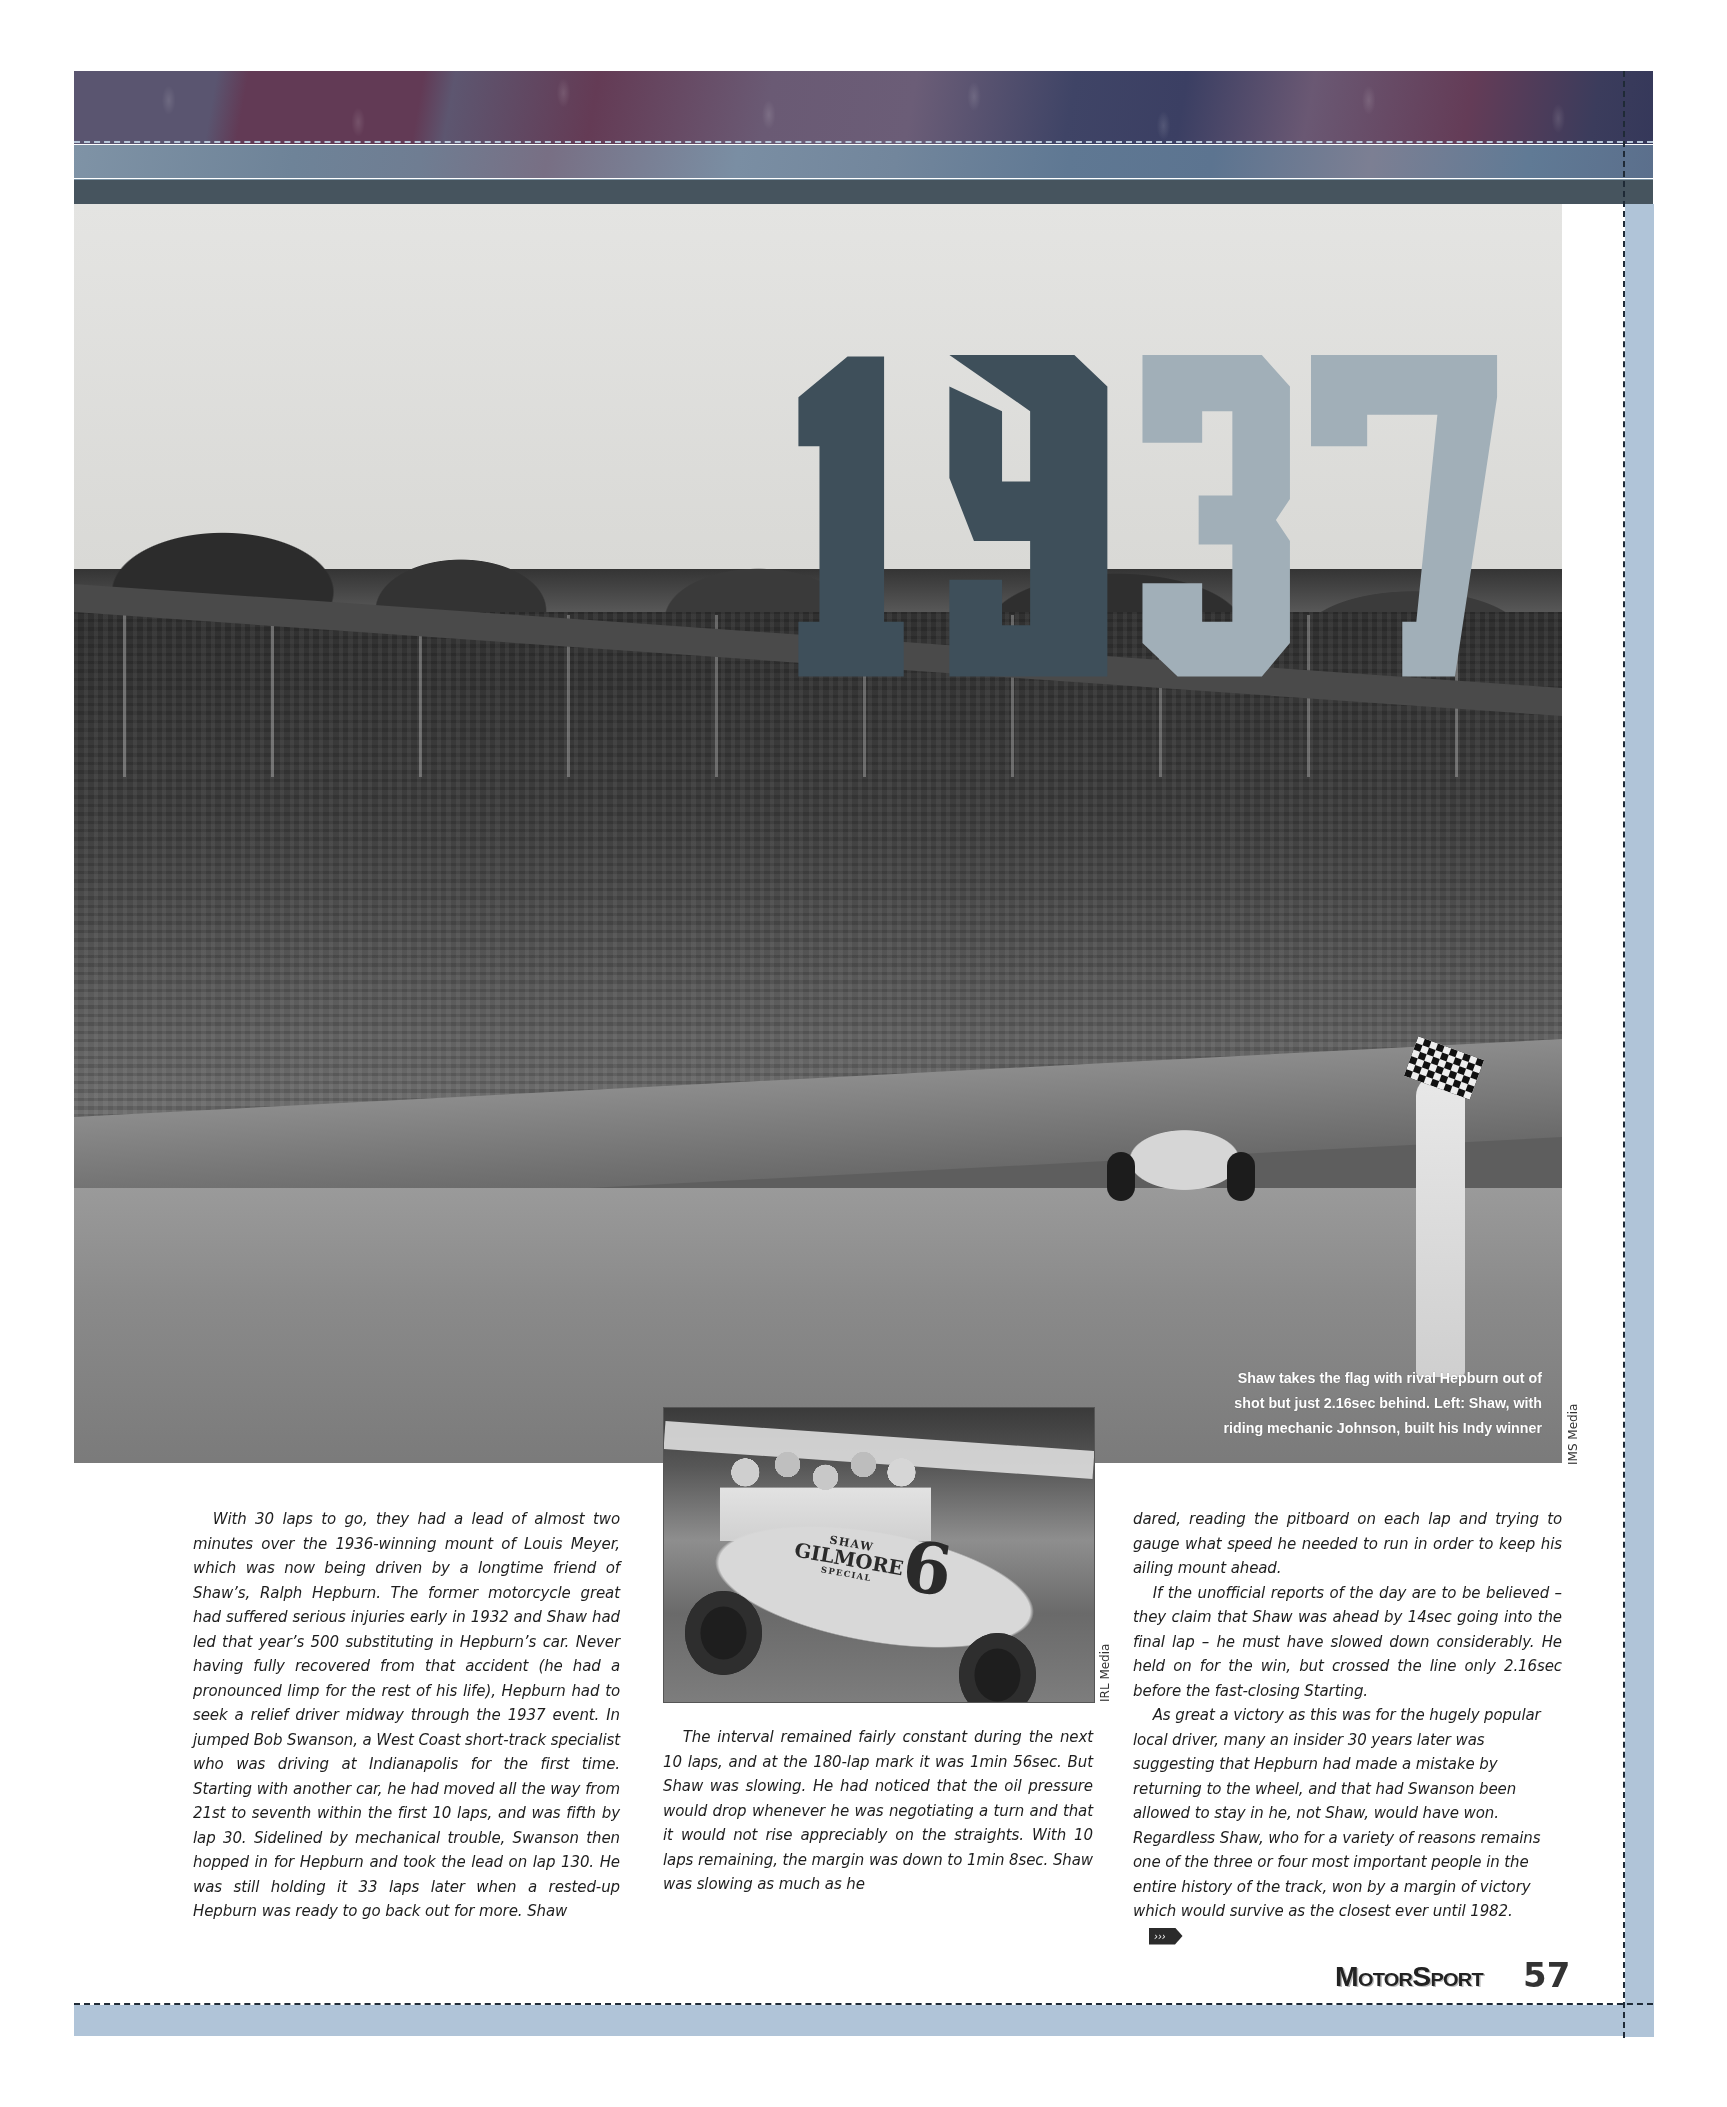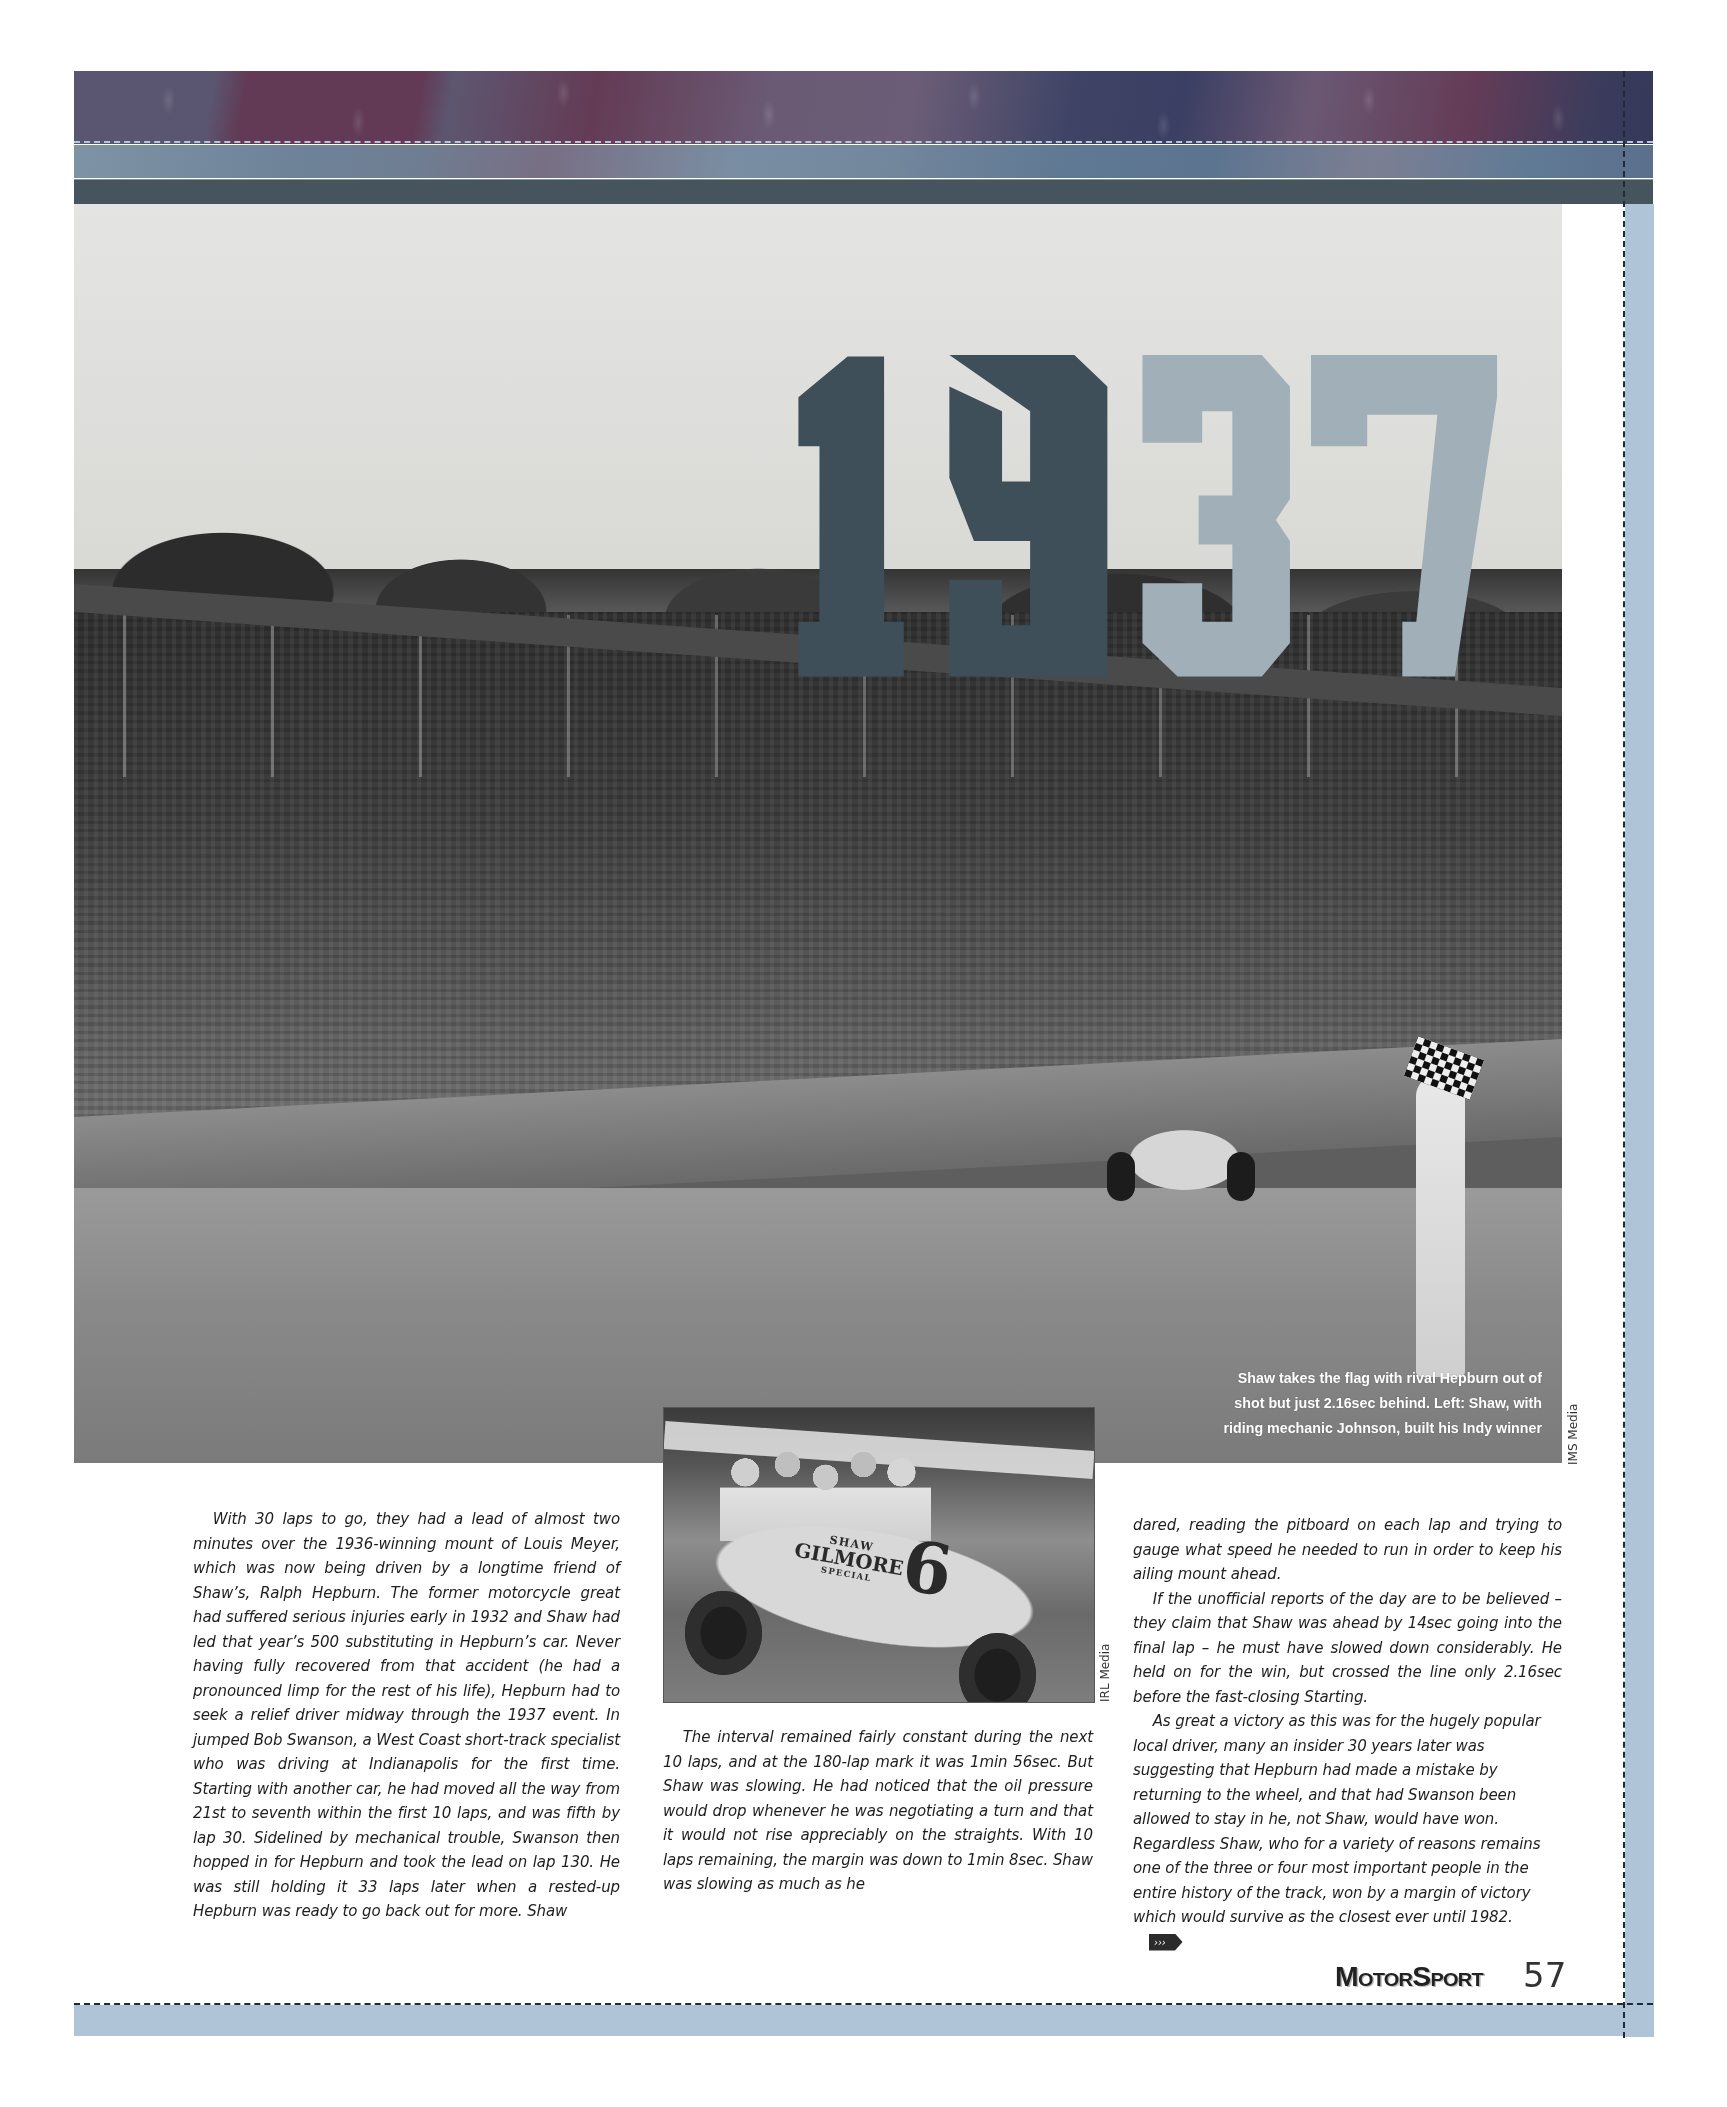--- a/index.html
+++ b/index.html
@@ -133,41 +133,41 @@
         radial-gradient(circle 15.5px at 86% 30%, #d6d6d6 90%, transparent 92%),
         linear-gradient(180deg, transparent 45%, #e2e2e2 46%, #d0d0d0 100%); }
 
     
     .col {
       position: absolute; font-family: "DejaVu Sans", sans-serif;
       font-size: 15px; line-height: 24.5px; color: #1e1e1e; text-align: justify;
       letter-spacing: -0.1px;
     }
     .col p { margin: 0; text-indent: 19.7px; font-style: italic; }
-    .col p.cont { text-indent: 0; margin-top: 6px; }
+    .col p.cont { text-indent: 0; }
     #col-1 { left: 193px; top: 1507px; width: 427px; }
     #col-2 { left: 663px; top: 1725px; width: 430px; }
     #col-3 { left: 1133px; top: 1507px; width: 429px; }
 
     #end-marker {
       display: inline-block; vertical-align: middle; margin-left: 15.5px;
       width: 34px; height: 17px; background: #2b2b2b; color: #fff; font-size: 9.8px; line-height: 17px;
       text-align: left; padding-left: 5.6px; box-sizing: border-box; text-indent: 0;
       clip-path: polygon(0 0, 78% 0, 100% 50%, 78% 100%, 0 100%);
     }
 
     
     #footer-dash { left: 74px; top: 2003px; width: 1579px; height: 0; border-top: 2.1px dashed #1f2a36; }
     #footer-band { left: 74px; top: 2005px; width: 1579px; height: 31px; background: #b0c4d8; }
     #logo {
       left: 1335px; top: 1962px; font-family: "Liberation Sans", sans-serif; font-weight: bold;
       font-size: 27px; color: #222; letter-spacing: -0.7px; font-variant: small-caps;
       text-shadow: 1.4px 1.4px 0 #bbb; transform: scaleX(1.05); transform-origin: left;
     }
-    #page-number { left: 1523px; top: 1955px; font-family: "DejaVu Sans", sans-serif; font-weight: 400;
+    #page-number { left: 1523px; top: 1955px; font-family: "DejaVu Sans", sans-serif; font-weight: 700;
       font-size: 34px; color: #333; }
   </style>
 </head>
 <body>
 
 <div id="banner" class="abs">
   <div class="art"></div>
   <div class="dash"></div>
   <div class="lightband"></div>
   <div class="dark"></div>

